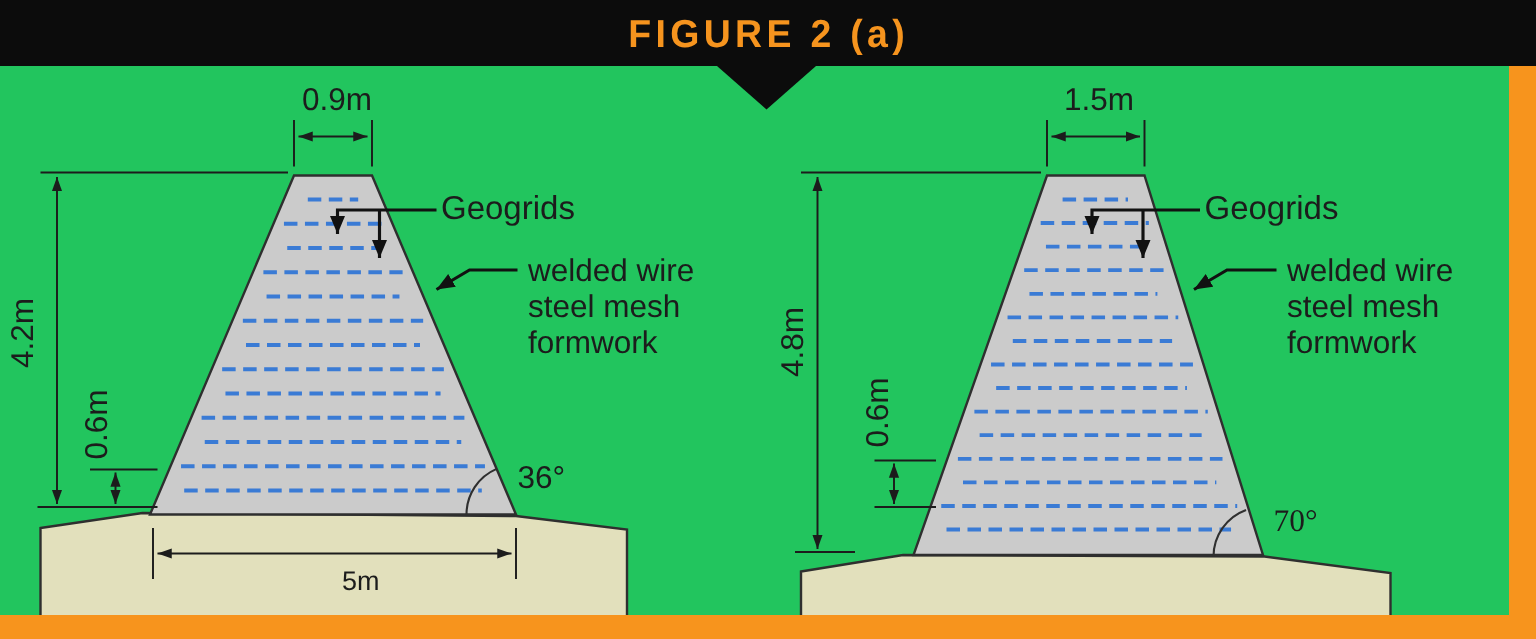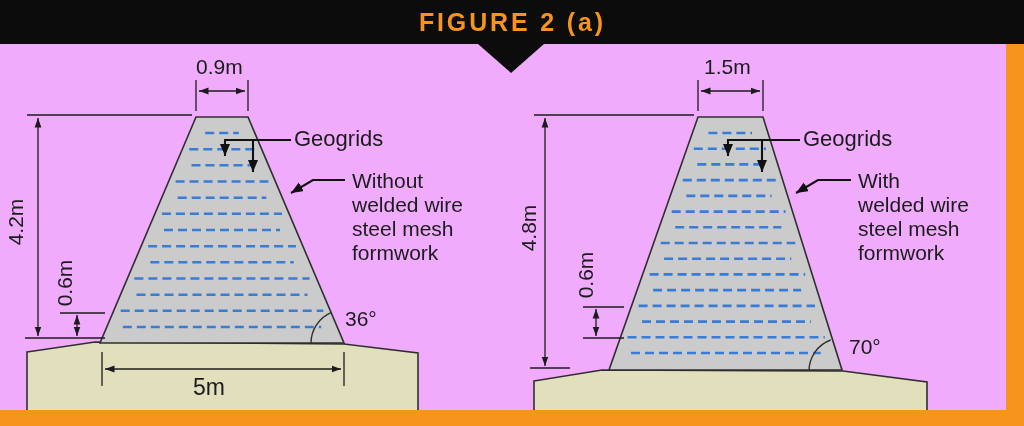--- a/index.html
+++ b/index.html
@@ -1,35 +1,35 @@
 <!DOCTYPE html>
 <html><head>
 <meta charset="utf-8">
 <style>
   html,body{margin:0;padding:0;background:#ffffff;}
   #stage{
     position:relative;width:1024px;height:426px;overflow:hidden;
-    background:#f0abfc;font-family:"Liberation Sans",sans-serif;color:#1c1c1c;
+    background:#22c55e;font-family:"Liberation Sans",sans-serif;color:#1c1c1c;
   }
   
   .banner{position:absolute;left:0;top:0;width:1024px;height:44px;background:#0c0c0c;
     display:flex;align-items:center;justify-content:center;}
   .banner-title{color:#F6941E;font-size:26px;font-weight:700;letter-spacing:3px;
     transform:scaleX(0.96);white-space:nowrap;}
   .banner-notch{position:absolute;left:478px;top:44px;width:0;height:0;
     border-left:33px solid transparent;border-right:33px solid transparent;
     border-top:29px solid #0c0c0c;}
   
   .bar-right{position:absolute;left:1006px;top:44px;width:18px;height:382px;background:#F7941D;}
   .bar-bottom{position:absolute;left:0;top:410px;width:1024px;height:16px;background:#F7941D;}
   
   #diagram-svg{position:absolute;left:0;top:0;}
   
   .lbl{position:absolute;font-size:21px;line-height:22px;color:#1c1c1c;white-space:nowrap;}
-  .center{text-align:left;}
+  .center{text-align:right;}
   .rot{transform:rotate(-90deg);transform-origin:center center;text-align:center;}
   .note{font-size:21px;line-height:24px;}
 </style>
 </head>
 <body>
 
 <div id="stage">
 
   <div class="banner">
     <span class="banner-title">FIGURE 2 (a)</span>
@@ -150,37 +150,35 @@
         <path d="M 762 140 L 762 172" marker-end="url(#calloutArrow)"></path>
       </g>
 
       <path d="M 851 180 L 818 180 L 796 193" fill="none" stroke="#111" stroke-width="2.1" marker-end="url(#calloutArrow)"></path>
     </g>
   </svg>
 
   <div class="lbl center" style="left:196px;top:56px;width:52px;">0.9m</div>
   <div class="lbl rot" style="left:-14px;top:211px;width:60px;">4.2m</div>
   <div class="lbl rot" style="left:35px;top:272px;width:60px;">0.6m</div>
-  <div class="lbl center" style="left:193px;top:376px;width:60px;font-size:23px;">5m</div>
+  <div class="lbl center" style="left:193px;top:376px;width:60px;font-size:18px;">5m</div>
   <div class="lbl" style="left:345px;top:308px;">36°</div>
   <div class="lbl" style="left:294px;top:128px;font-size:22px;">Geogrids</div>
   <div class="lbl note" style="left:352px;top:169px;">
-    <div>Without</div>
     <div>welded wire</div>
     <div>steel mesh</div>
     <div>formwork</div>
   </div>
 
   <div class="lbl center" style="left:704px;top:56px;width:52px;">1.5m</div>
   <div class="lbl rot" style="left:499px;top:217px;width:60px;">4.8m</div>
   <div class="lbl rot" style="left:556px;top:264px;width:60px;">0.6m</div>
-  <div class="lbl" style="left:849px;top:336px;">70°</div>
+  <div class="lbl" style="left:849px;top:336px;font-family:Liberation Serif, serif;">70°</div>
   <div class="lbl" style="left:803px;top:128px;font-size:22px;">Geogrids</div>
   <div class="lbl note" style="left:858px;top:169px;">
-    <div>With</div>
     <div>welded wire</div>
     <div>steel mesh</div>
     <div>formwork</div>
   </div>
 
   <div class="bar-right"></div>
   <div class="bar-bottom"></div>
 </div>
 
 </body></html>

